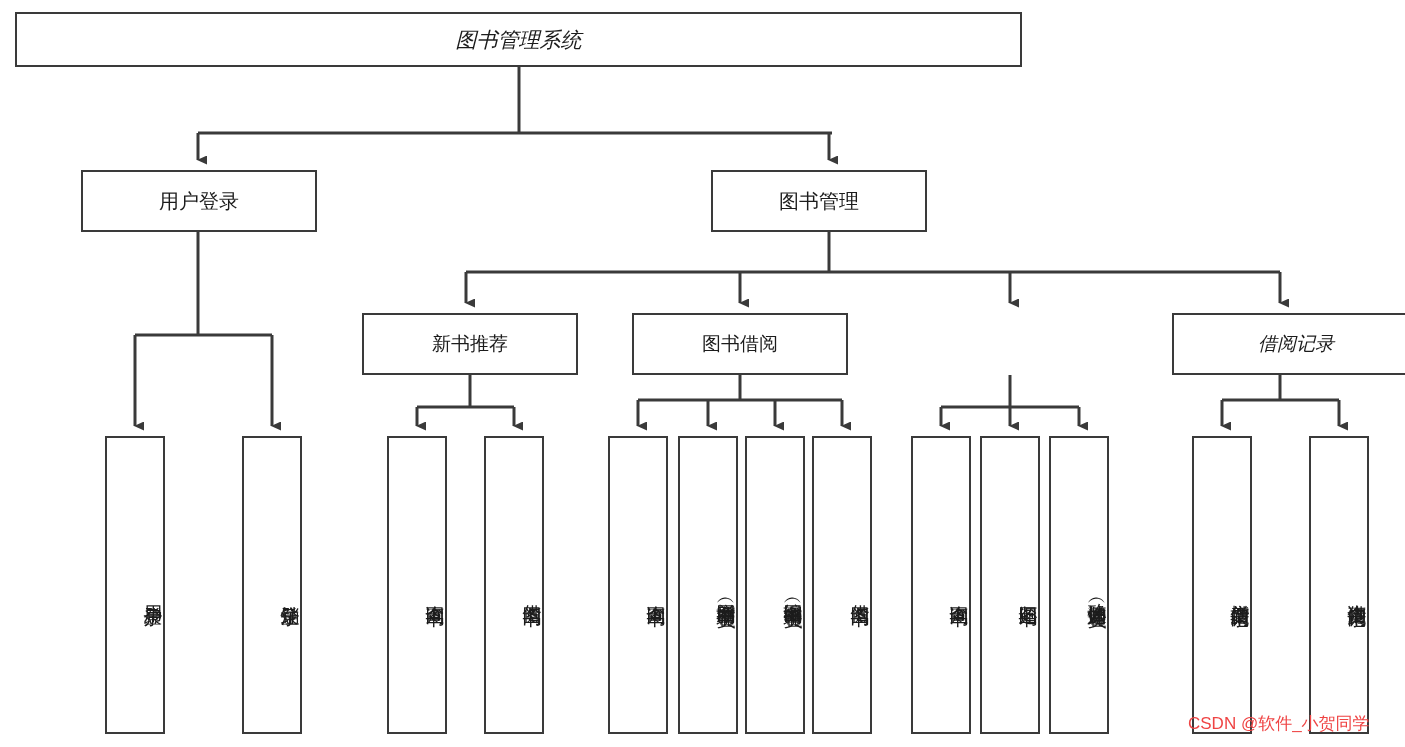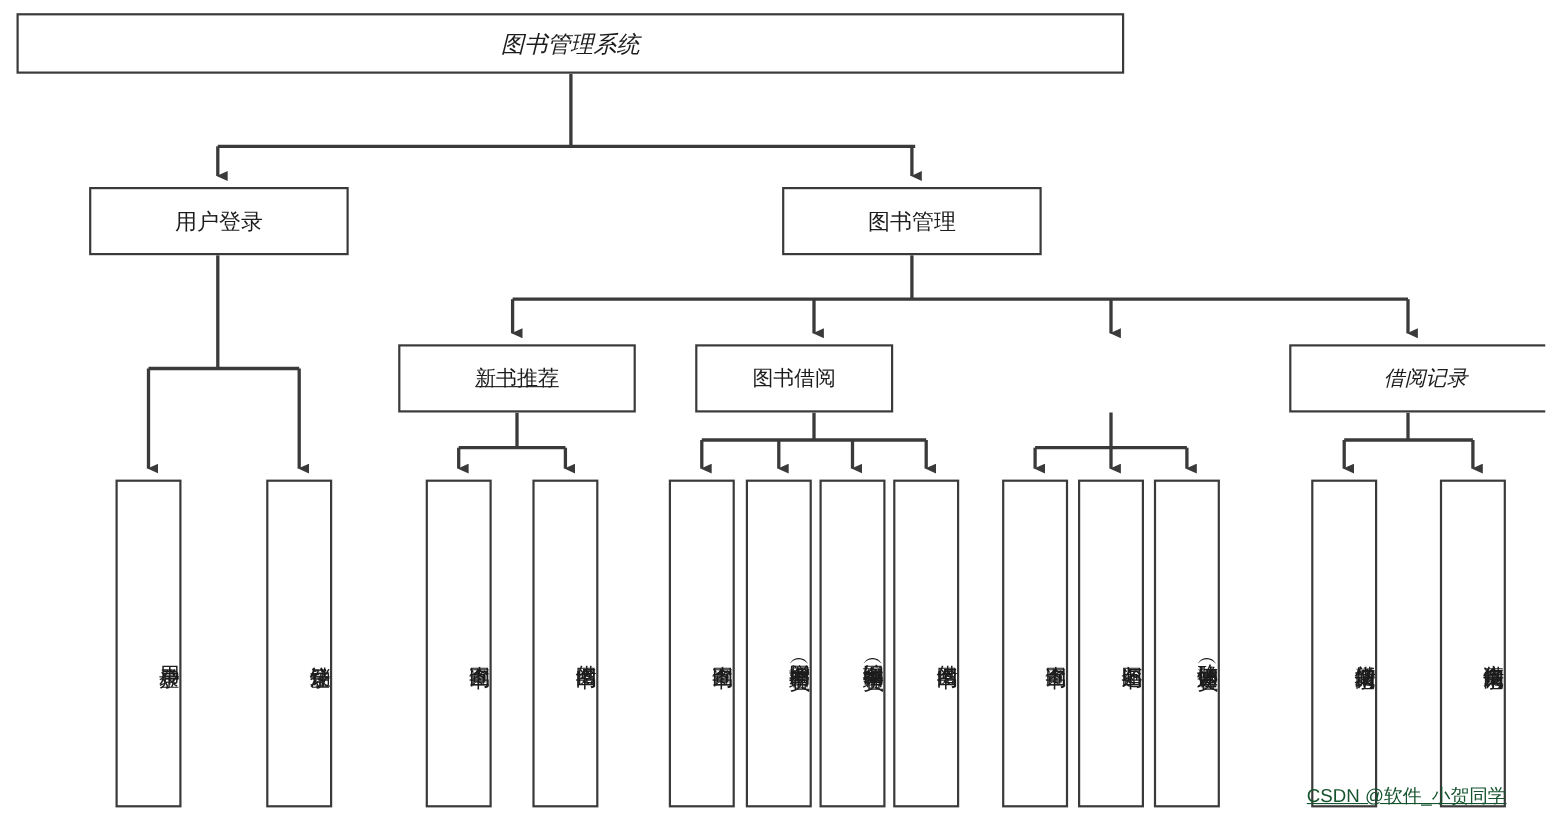--- a/index.html
+++ b/index.html
@@ -57,25 +57,24 @@
     position: absolute;
     left: 0;
     top: 0;
     width: 1405px;
     height: 747px;
     pointer-events: none;
   }
   .watermark {
     position: absolute;
     font-size: 17px;
-    color: #14532d;
+    color: #ef4444;
     white-space: nowrap;
     left: 1188px;
     top: 712px;
-    text-decoration: underline;
   }
 </style>
 </head>
 <body>
 
 <div id="canvas">
 
   <svg class="links" viewBox="0 0 1405 747">
     <defs>
       <marker id="arrow" markerWidth="9" markerHeight="10" refX="4.5" refY="9" orient="auto" markerUnits="userSpaceOnUse">
@@ -126,28 +125,28 @@
     </g>
   </svg>
 
   <div class="node root" style="left:15px; top:12px; width:1007px; height:55px;">
     <span>图书管理系统</span>
   </div>
 
   <div class="node level2" style="left:81px; top:170px; width:236px; height:62px;">
     <span>用户登录</span>
   </div>
-  <div class="node level2" style="left:711px; top:170px; width:236px; height:62px;">
+  <div class="node level2" style="left:711px; top:170px; width:216px; height:62px;">
     <span>图书管理</span>
   </div>
 
-  <div class="node level3" style="left:362px; top:313px; width:216px; height:62px;text-decoration:underline;">
+  <div class="node level3" style="left:362px; top:313px; width:216px; height:62px;">
     <span>新书推荐</span>
   </div>
-  <div class="node level3" style="left:632px; top:313px; width:180px; height:62px;">
+  <div class="node level3" style="left:632px; top:313px; width:216px; height:62px;">
     <span>图书借阅</span>
   </div>
   <div class="node level3" style="left:1172px; top:313px; width:248px; height:62px;font-style:italic;">
     <span>借阅记录</span>
   </div>
 
   <div class="node leaf" style="left:105px; top:436px; width:60px; height:298px;">
     <span class="vtext">用户登录</span>
   </div>
   <div class="node leaf" style="left:242px; top:436px; width:60px; height:298px;">

